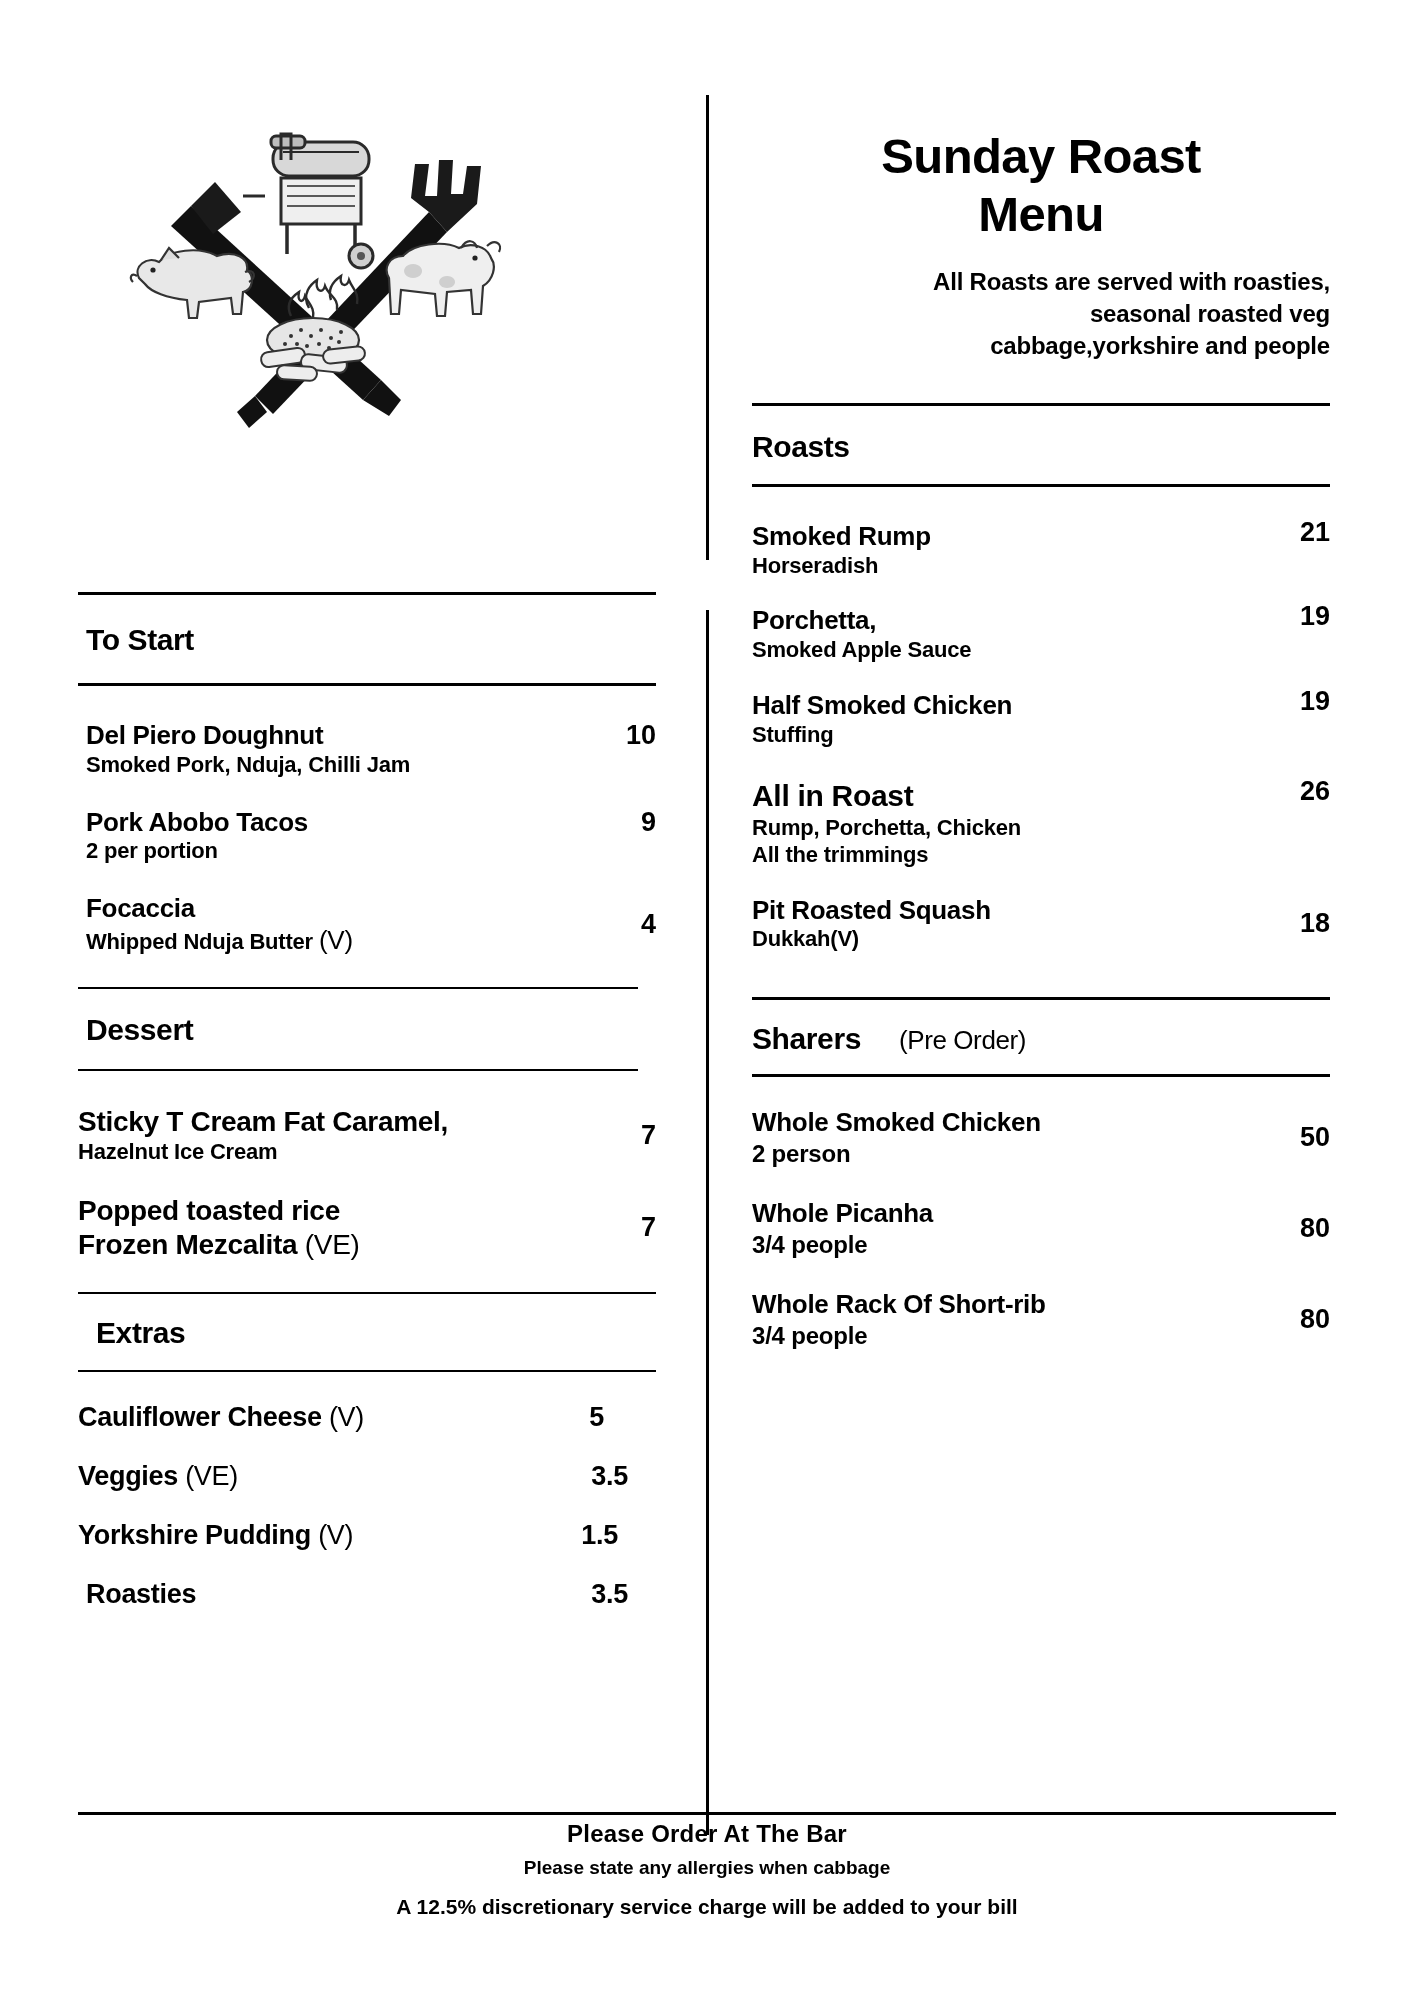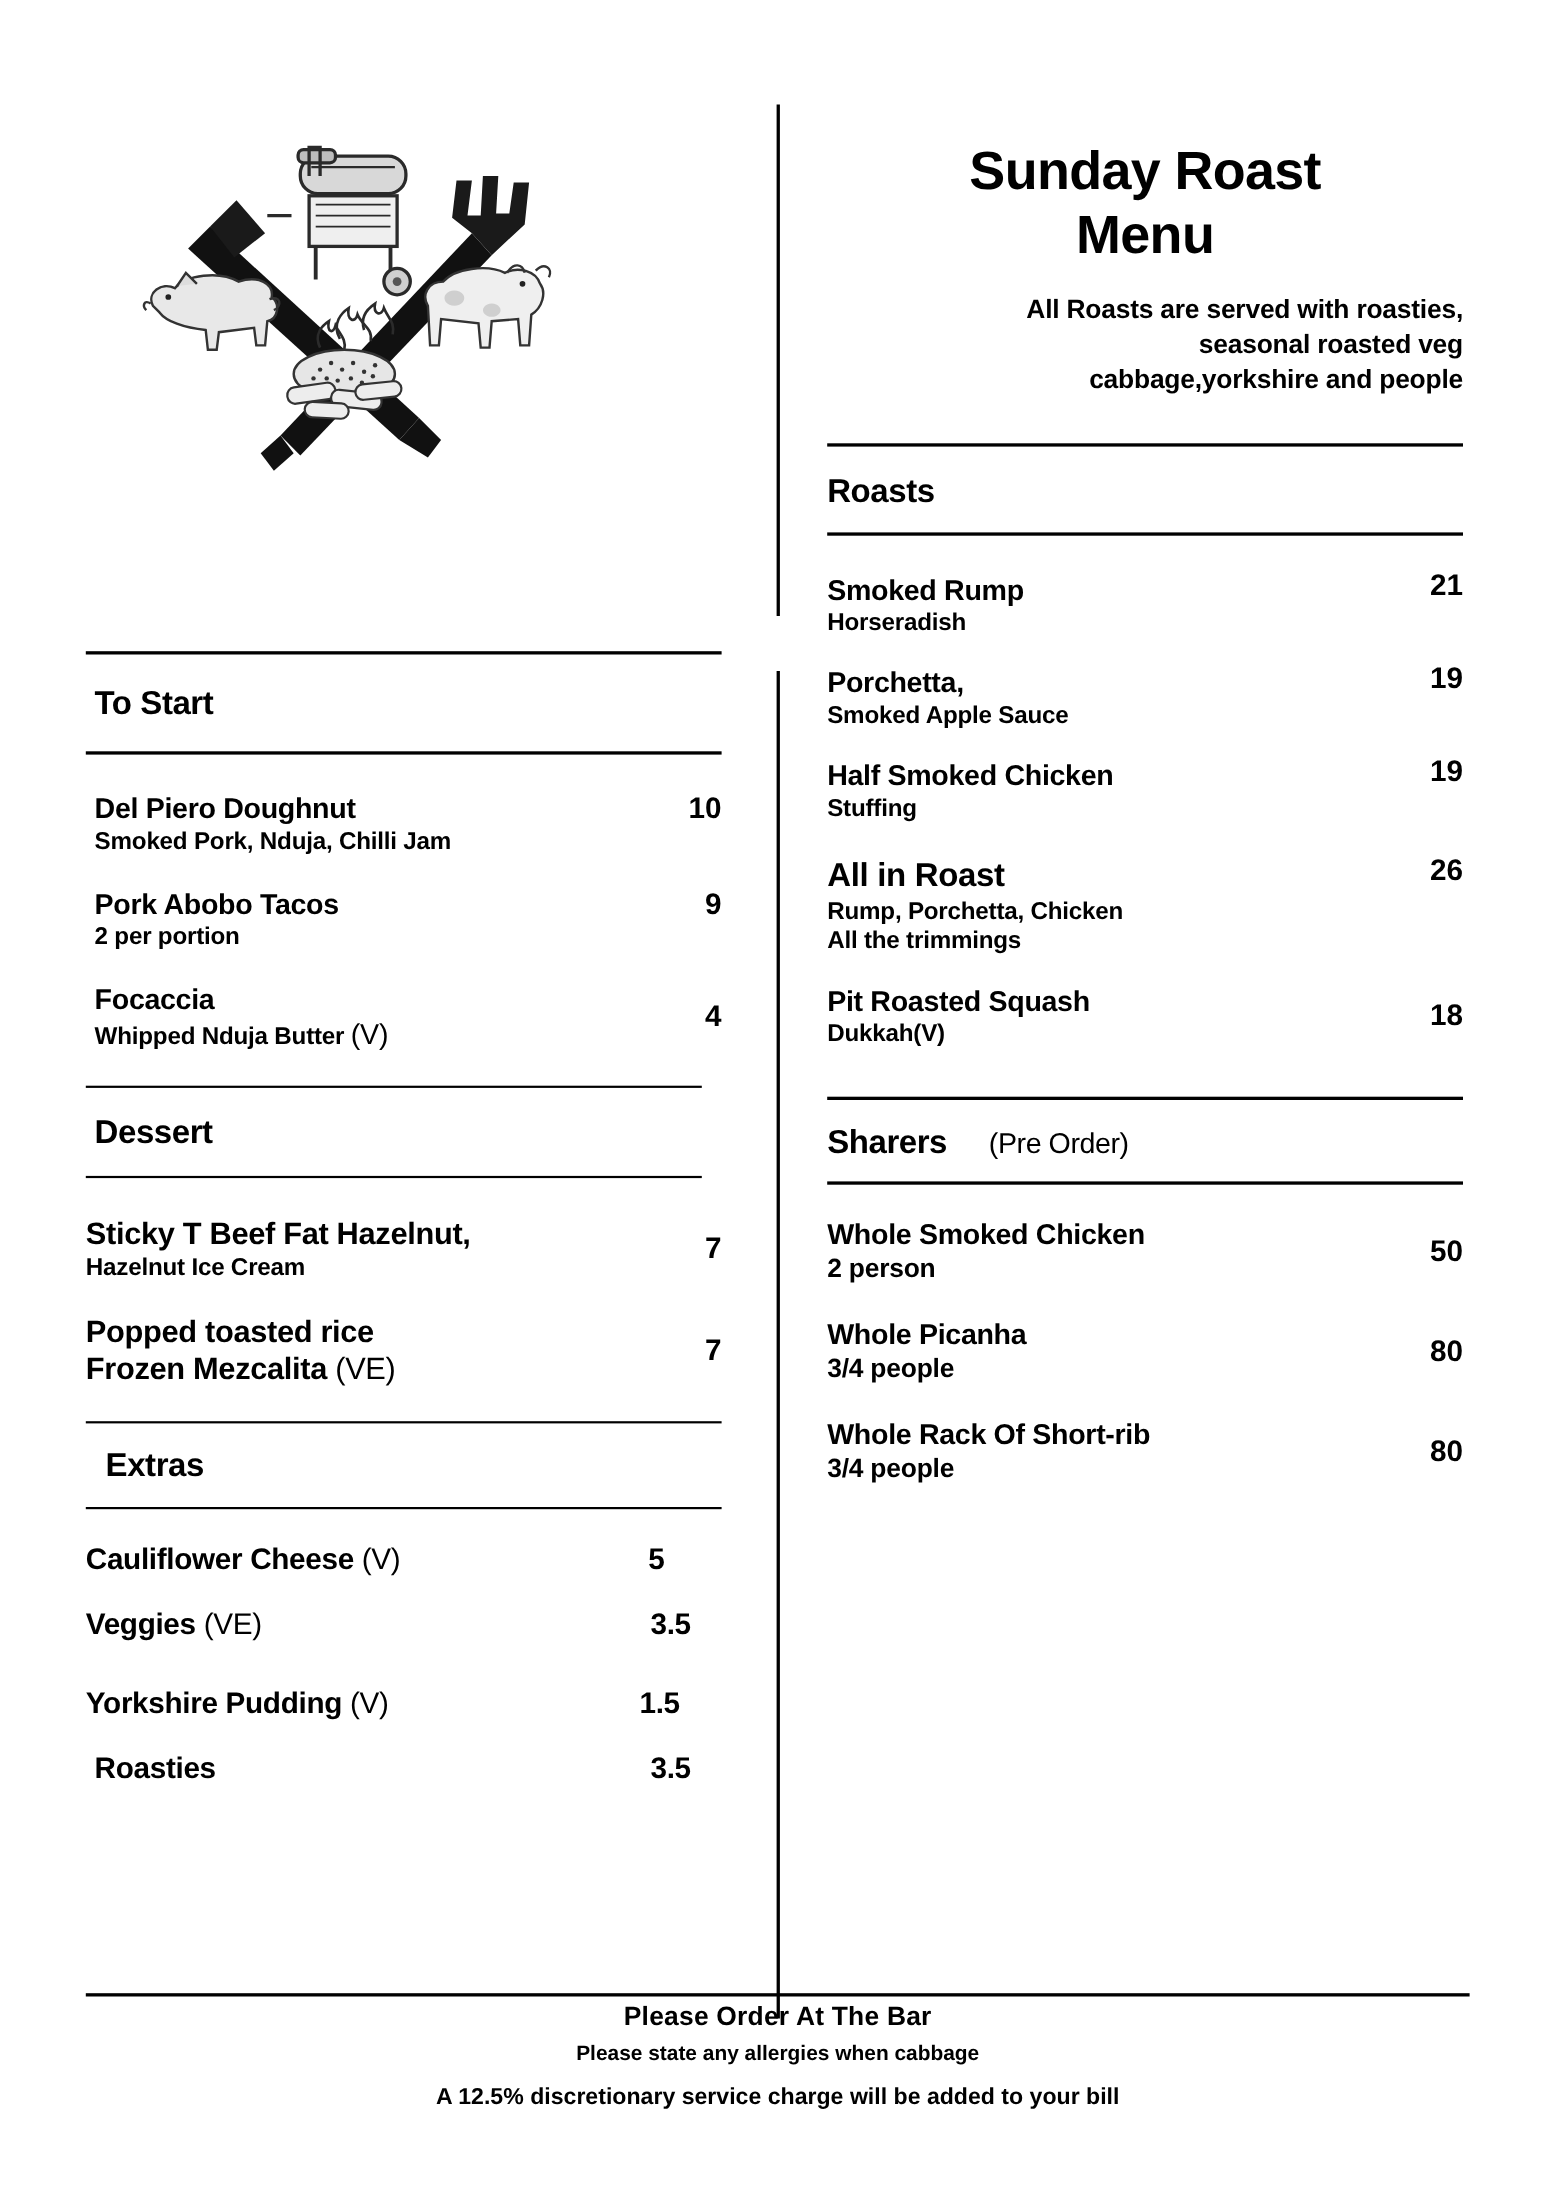--- a/index.html
+++ b/index.html
@@ -375,21 +375,21 @@
     <div class="rule-thin" style="width:560px;"></div>
     <div class="sec-head" style="margin:24px 0 22px 8px;">
       <span>Dessert</span>
     </div>
     <div class="rule-thin" style="width:560px;"></div>
 
     <div style="height:34px"></div>
 
     <div class="item">
       <div class="item-text">
-        <div class="item-name" style="font-size:28px;">Sticky T Beef Fat Hazelnut,</div>
+        <div class="item-name" style="font-size:28px;">Sticky T Cream Fat Caramel,</div>
         <div class="item-desc">Hazelnut Ice Cream</div>
       </div>
       <div class="item-price">7</div>
     </div>
 
     <div style="height:28px"></div>
 
     <div class="item">
       <div class="item-text">
         <div class="item-name" style="font-size:28px;">Popped toasted rice</div>
@@ -424,21 +424,21 @@
         <span class="vtag">(VE)</span>
       </span>
       <span class="xprice" style="padding-right:28px;">3.5</span>
     </div>
 
     <div class="xrow" style="margin-bottom:28px;">
       <span>
         <span>Yorkshire Pudding</span>
         <span class="vtag">(V)</span>
       </span>
-      <span class="xprice" style="padding-right:38px;margin-top:13px;">1.5</span>
+      <span class="xprice" style="padding-right:38px;">1.5</span>
     </div>
 
     <div class="xrow">
       <span style="padding-left:8px;">
         <span>Roasties</span>
       </span>
       <span class="xprice" style="padding-right:28px;">3.5</span>
     </div>
   </div>
 

